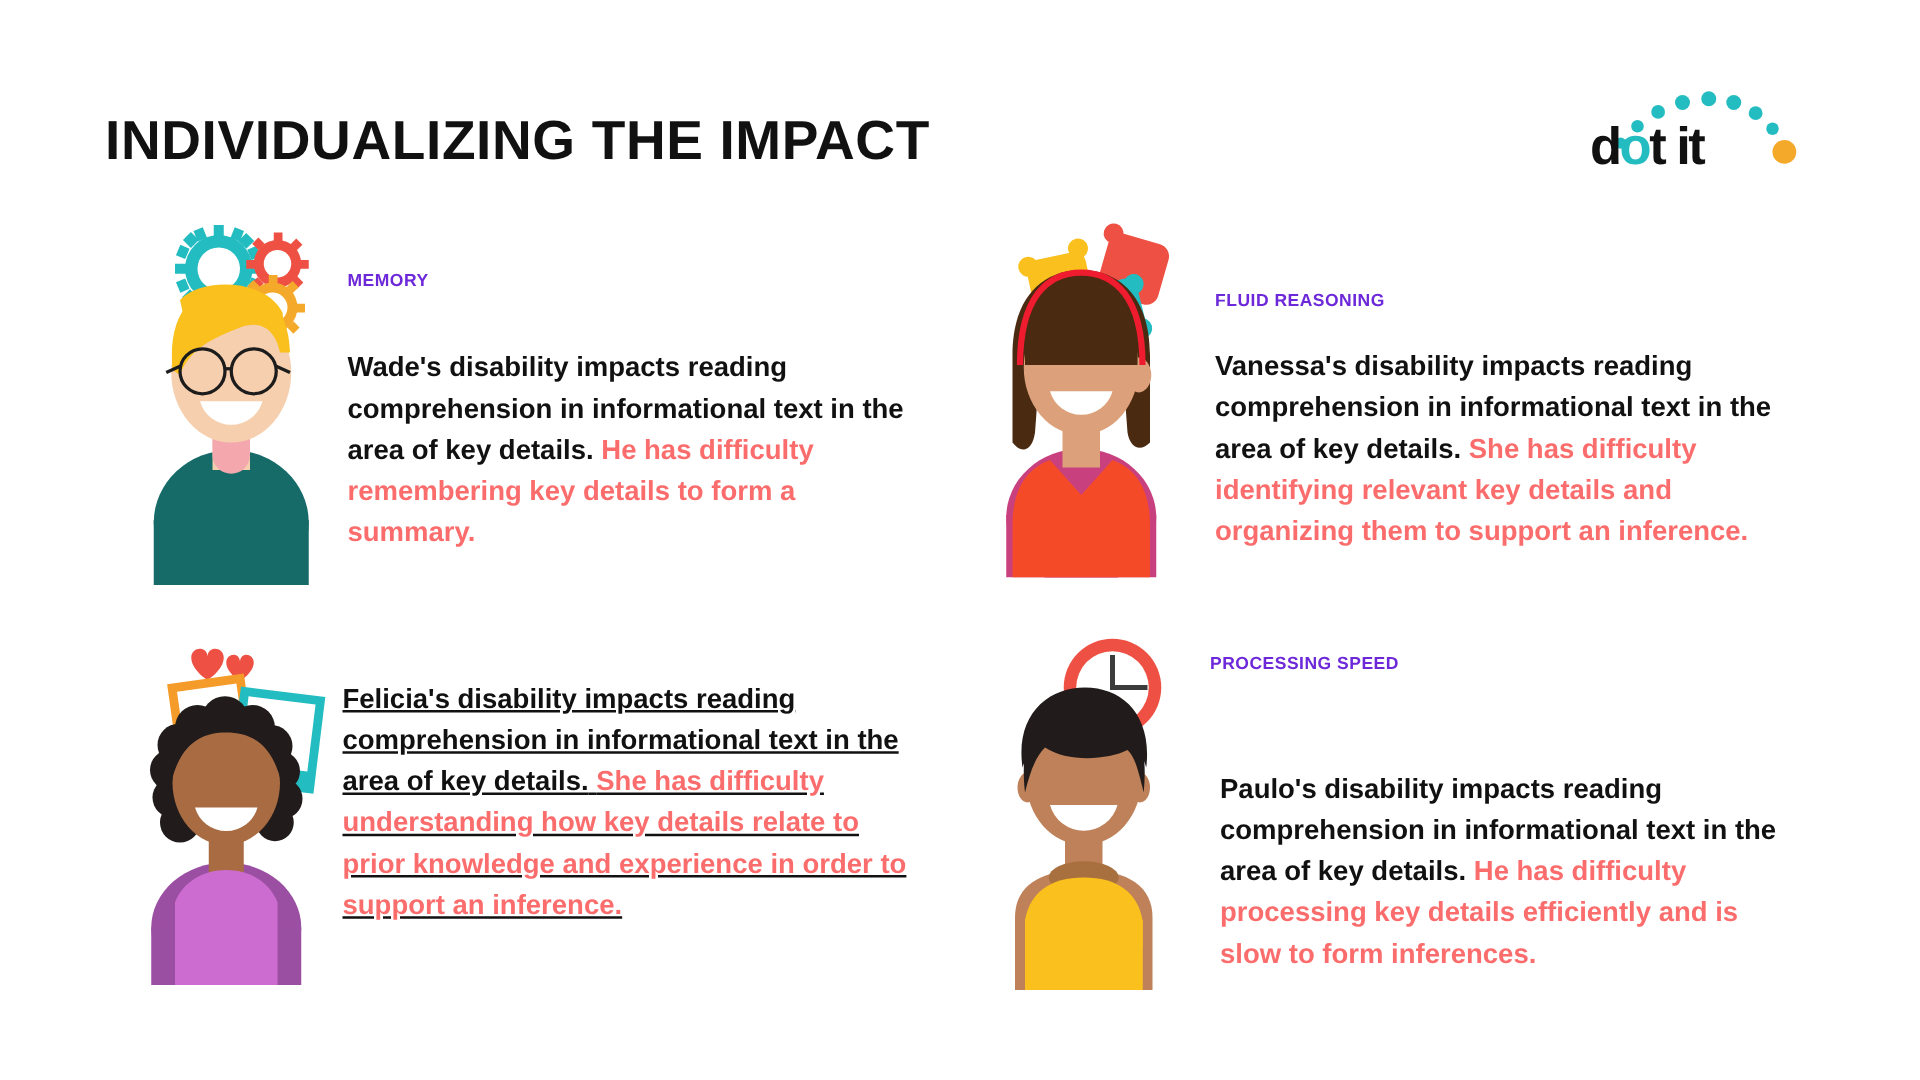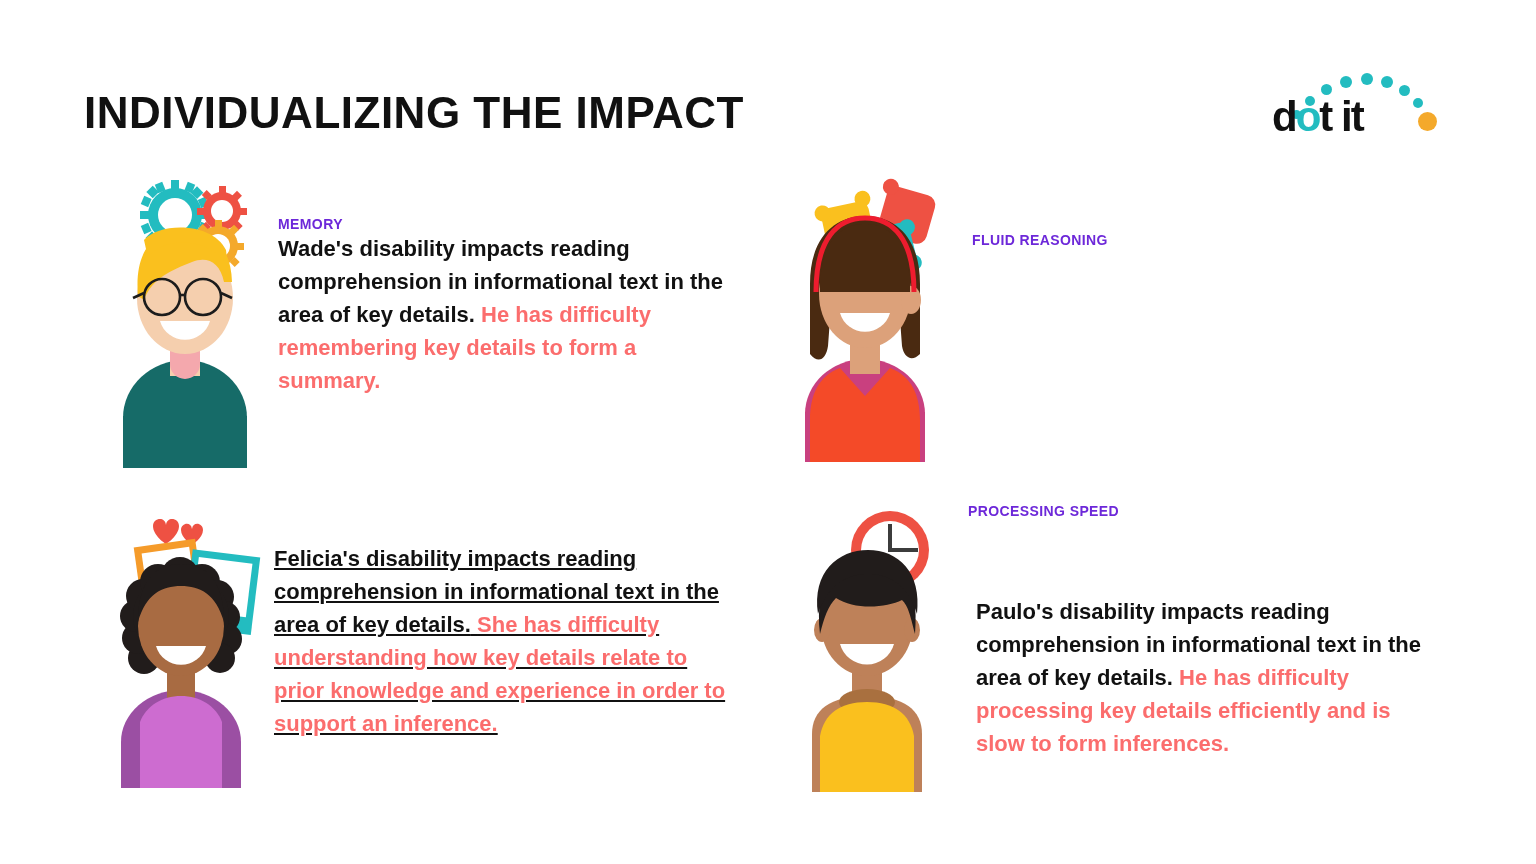--- a/index.html
+++ b/index.html
@@ -94,26 +94,26 @@
   .panel-body {
     font-size: 22px;
     font-weight: bold;
     line-height: 33px;
     color: #111111;
     margin: 0;
   }
   .panel-body .hl { color: #fb6d6d; }
 
   .p1 .panel-heading { margin-top: 38px; }
-  .p1 .panel-body    { width: 450px; }
+  .p1 .panel-body    { margin-top: 45px; width: 450px; }
   .p2 .panel-heading { margin-top: 60px; margin-left: 14px; }
   .p2 .panel-body    { margin-top: 28px; margin-left: 14px; width: 470px; }
   .p3 .panel-heading { margin-top: 22px; }
   .p3 .panel-body    { margin-top: 44px; width: 468px; text-decoration: underline; }
-  .p4 .panel-heading { margin-top: 1px; margin-left: 8px; }
+  .p4 .panel-heading { margin-top: 20px; margin-left: 8px; }
   .p4 .panel-body    { margin-top: 76px; margin-left: 16px; width: 462px; }
 
   
   .avatar-svg { display: block; width: 170px; height: 290px; }
 </style>
 </head>
 <body>
 
 <div class="slide">
 
@@ -259,20 +259,21 @@
 
         <path d="M36 120 C36 66 58 46 85 46 C112 46 134 66 134 120" fill="none" stroke="#ee1c2e" stroke-width="5"></path>
 
         <path d="M60 141 A26 26 0 0 0 110 141 Z" fill="#ffffff"></path>
 
         <path d="M60 196 L85 224 L110 196 C132 204 140 224 140 248 L140 290 L30 290 L30 248 C30 224 38 204 60 196 Z" fill="#f44a28"></path>
       </svg>
     </div>
     <div class="panel-text">
       <div class="panel-heading">FLUID REASONING</div>
+      <div class="panel-body"><span>Vanessa's disability impacts reading comprehension in informational text in the area of key details.</span> <span class="hl">She has difficulty identifying relevant key details and organizing them to support an inference.</span></div>
     </div>
   </div>
 
   <div class="panel panel-3 p3">
     <div class="avatar-wrap">
       <svg class="avatar-svg" viewBox="0 0 170 290" xmlns="http://www.w3.org/2000/svg">
 
         <g fill="#ee5143">
           <path d="M57 28 C57 20 69 18 70 27 C71 18 83 20 83 28 C83 38 70 46 70 46 C70 46 57 38 57 28 Z"></path>
           <path d="M85 32 C85 25 95 23 96 31 C97 23 107 25 107 32 C107 40 96 47 96 47 C96 47 85 40 85 32 Z"></path>

